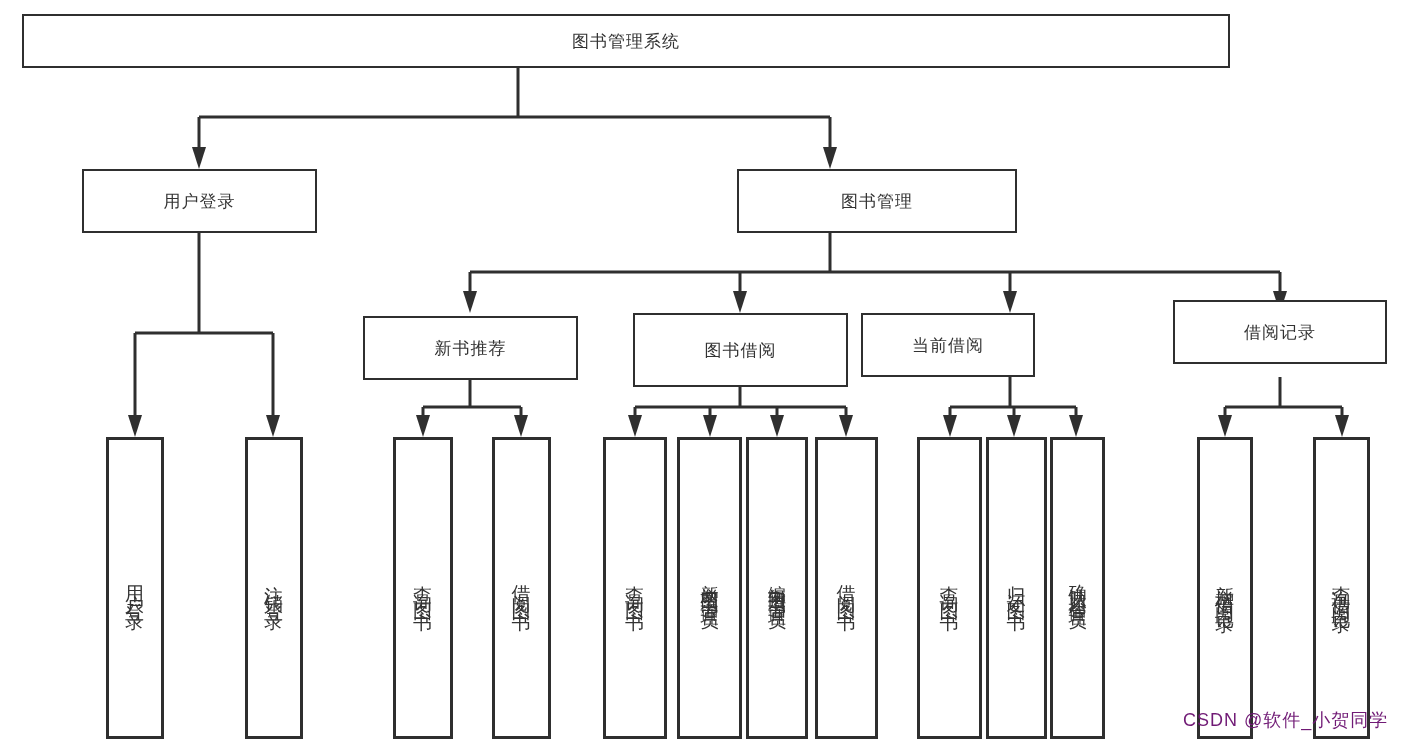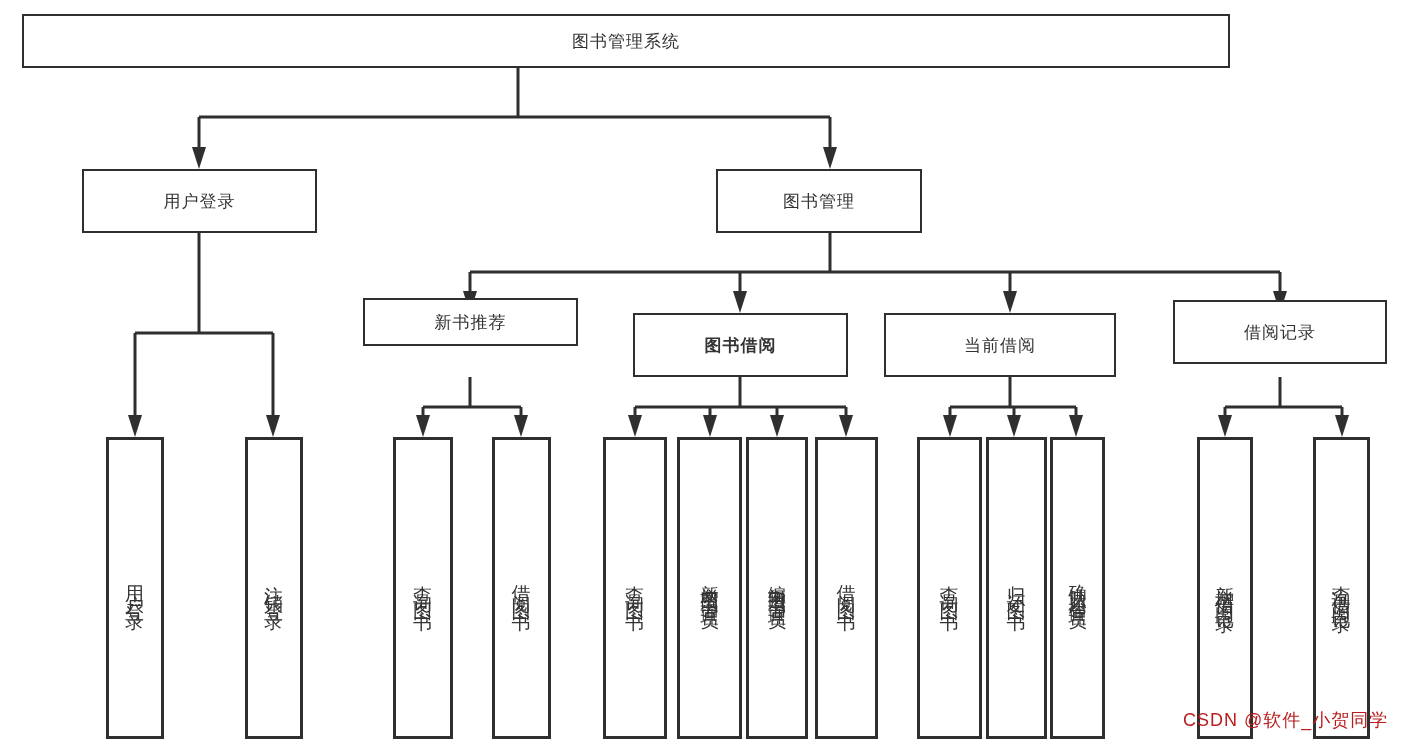--- a/index.html
+++ b/index.html
@@ -50,21 +50,21 @@
     text-orientation: mixed;
     letter-spacing: 9px;
     line-height: 1;
     white-space: nowrap;
   }
   .watermark {
     position: absolute;
     left: 1183px;
     top: 708px;
     font-size: 18px;
-    color: #b91c1c;
+    color: #701a75;
     letter-spacing: 1px;
     white-space: nowrap;
     z-index: 5;
   }
   svg .wire {
     stroke: #2f2f2f;
     stroke-width: 3;
     fill: none;
   }
   svg .head {
@@ -153,31 +153,31 @@
     </g>
   </svg>
 
   <div class="node root-node" style="left:22px; top:14px; width:1208px; height:54px;">
     <span>图书管理系统</span>
   </div>
 
   <div class="node h-node" style="left:82px; top:169px; width:235px; height:64px;">
     <span>用户登录</span>
   </div>
-  <div class="node h-node" style="left:716px; top:169px; width:206px; height:64px;">
+  <div class="node h-node" style="left:737px; top:169px; width:280px; height:64px;">
     <span>图书管理</span>
   </div>
 
-  <div class="node h-node" style="left:363px; top:298px; width:215px; height:48px;justify-content:center;">
+  <div class="node h-node" style="left:363px; top:316px; width:215px; height:64px;justify-content:center;">
     <span>新书推荐</span>
   </div>
-  <div class="node h-node" style="left:633px; top:313px; width:215px; height:64px;font-weight:bold;">
+  <div class="node h-node" style="left:633px; top:313px; width:215px; height:74px;">
     <span>图书借阅</span>
   </div>
-  <div class="node h-node" style="left:884px; top:313px; width:232px; height:64px;">
+  <div class="node h-node" style="left:861px; top:313px; width:174px; height:64px;">
     <span>当前借阅</span>
   </div>
   <div class="node h-node" style="left:1173px; top:300px; width:214px; height:64px;">
     <span>借阅记录</span>
   </div>
 
   <div class="node v-node" style="left:106px; top:437px; width:58px; height:302px;">
     <span class="v-label">用户登录</span>
   </div>
   <div class="node v-node" style="left:245px; top:437px; width:58px; height:302px;">

